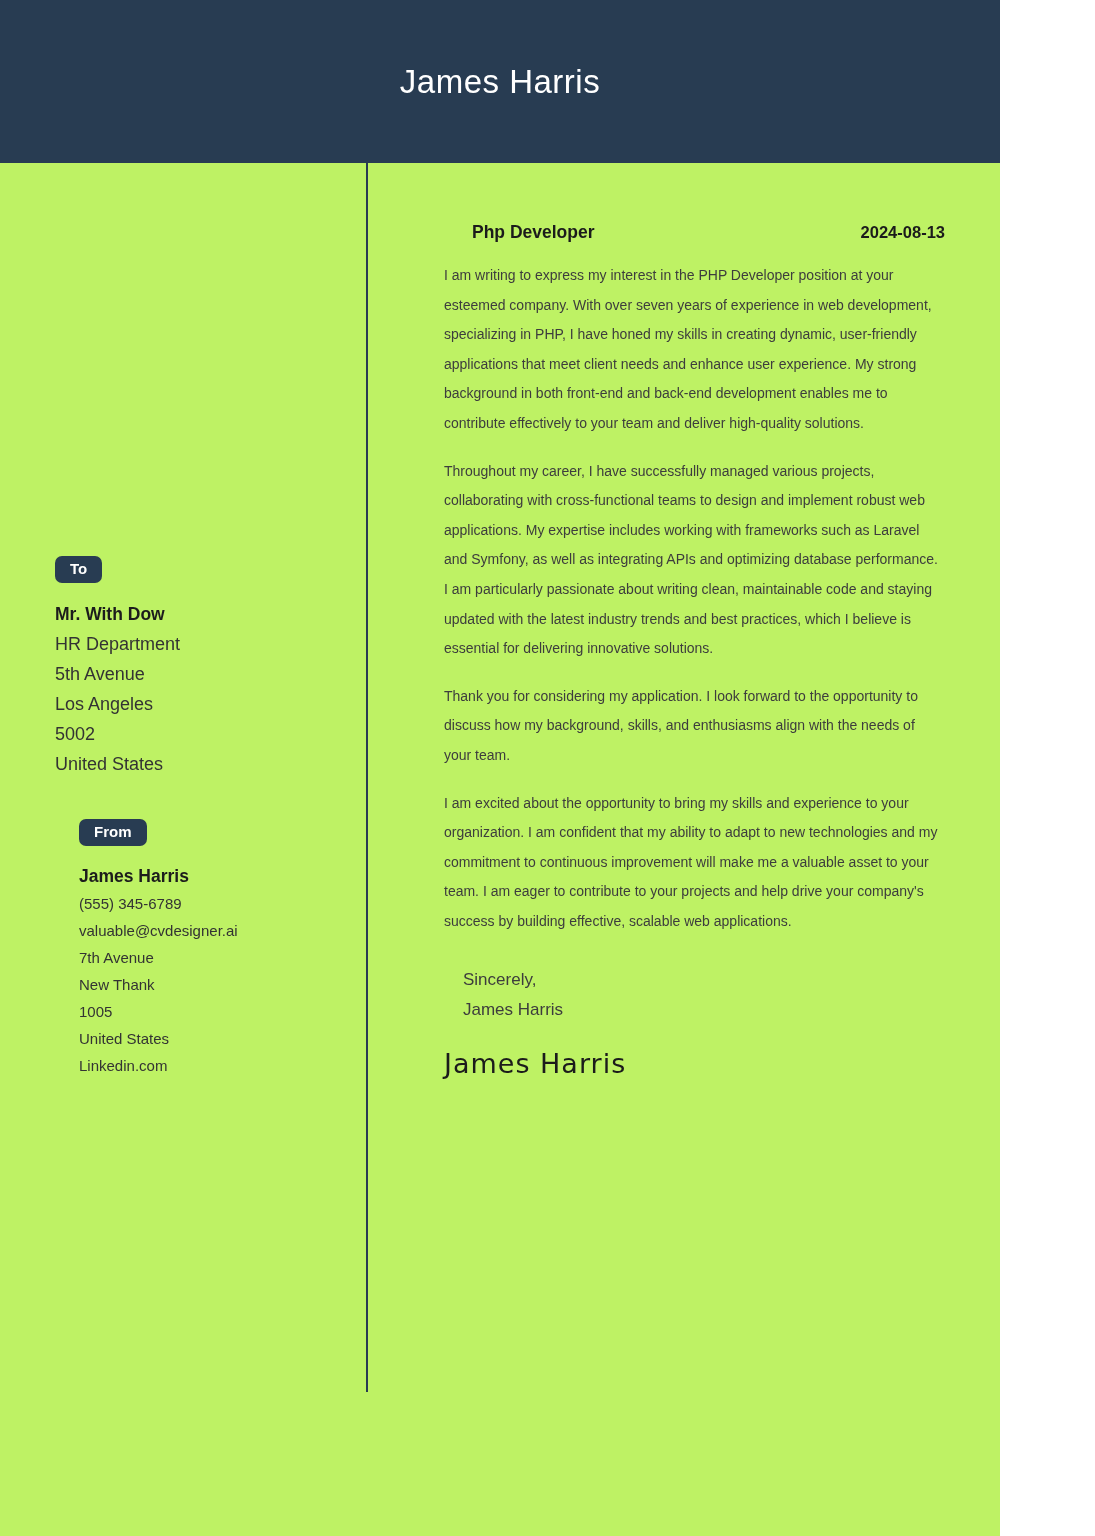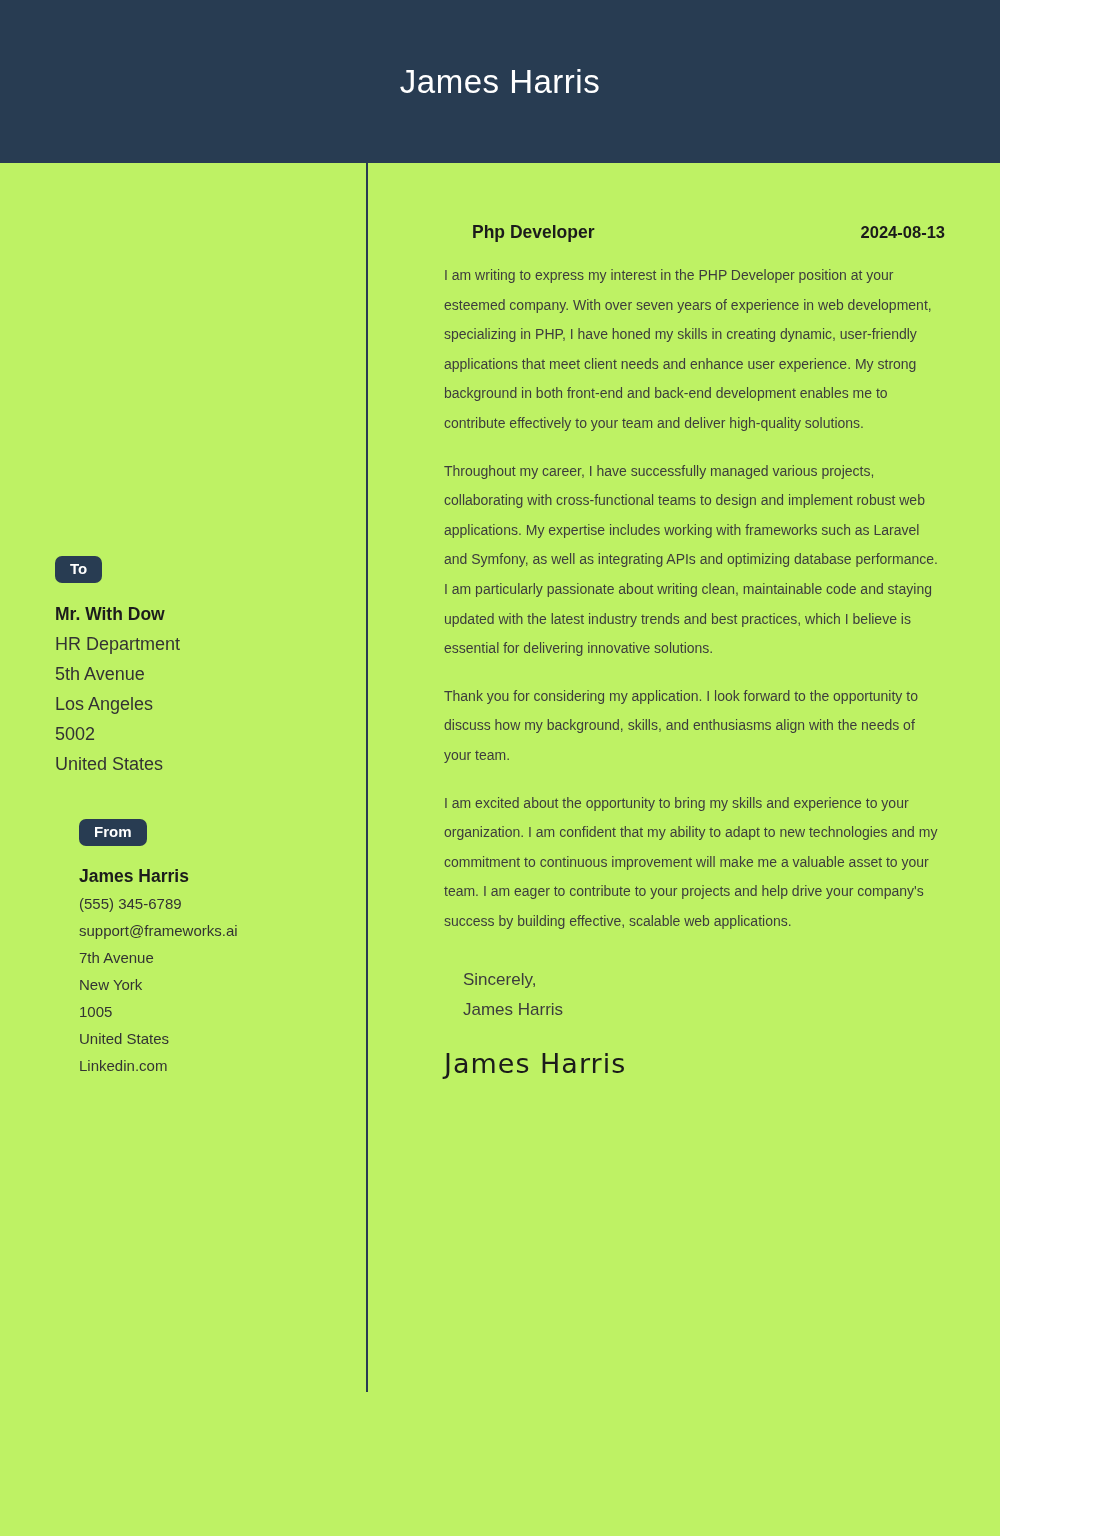--- a/index.html
+++ b/index.html
@@ -150,23 +150,23 @@
         <div class="to-line">5th Avenue</div>
         <div class="to-line">Los Angeles</div>
         <div class="to-line">5002</div>
         <div class="to-line">United States</div>
       </div>
 
       <div class="from-section">
         <span class="badge">From</span>
         <div class="from-name">James Harris</div>
         <div class="from-line">(555) 345-6789</div>
-        <div class="from-line">support@frameworks.ai</div>
+        <div class="from-line">valuable@cvdesigner.ai</div>
         <div class="from-line">7th Avenue</div>
-        <div class="from-line">New York</div>
+        <div class="from-line">New Thank</div>
         <div class="from-line">1005</div>
         <div class="from-line">United States</div>
         <div class="from-line">Linkedin.com</div>
       </div>
 
     </div>
 
     <div class="main">
 
       <div class="subject-row">

